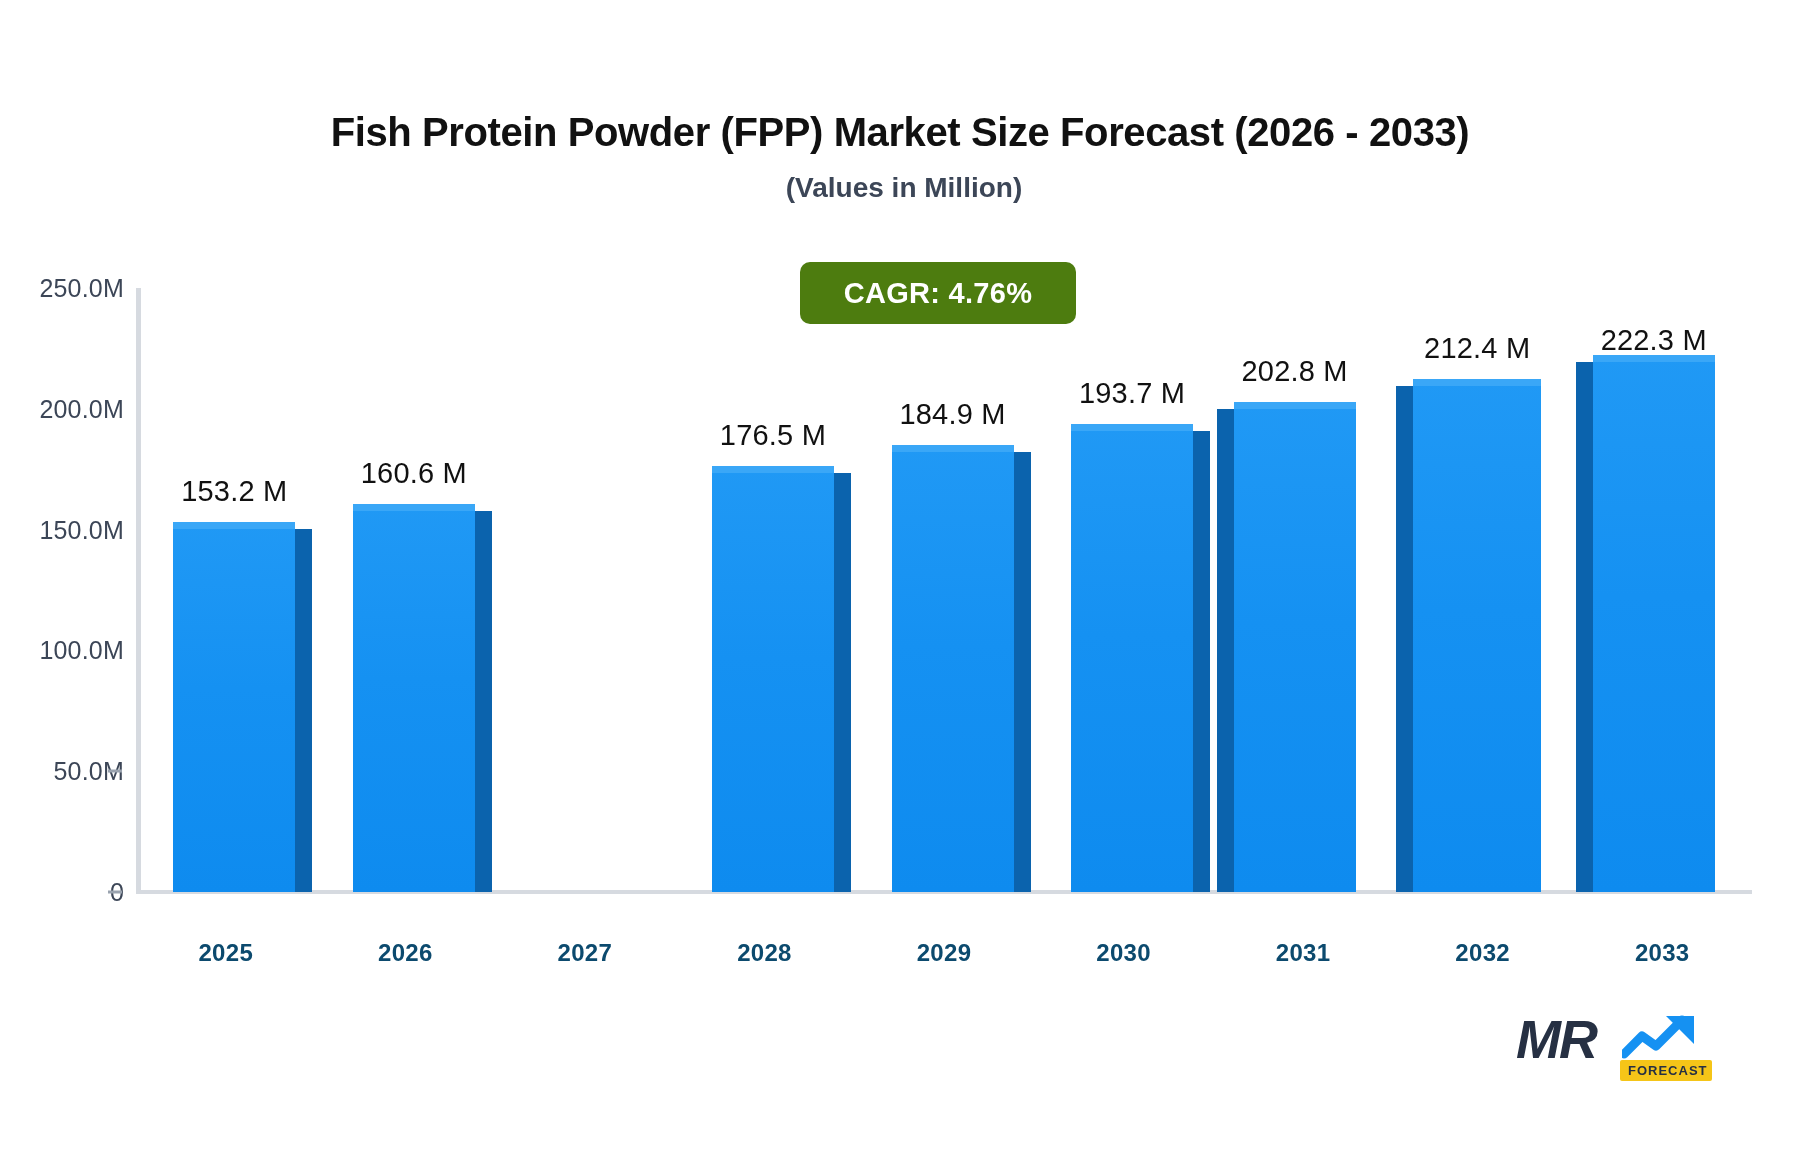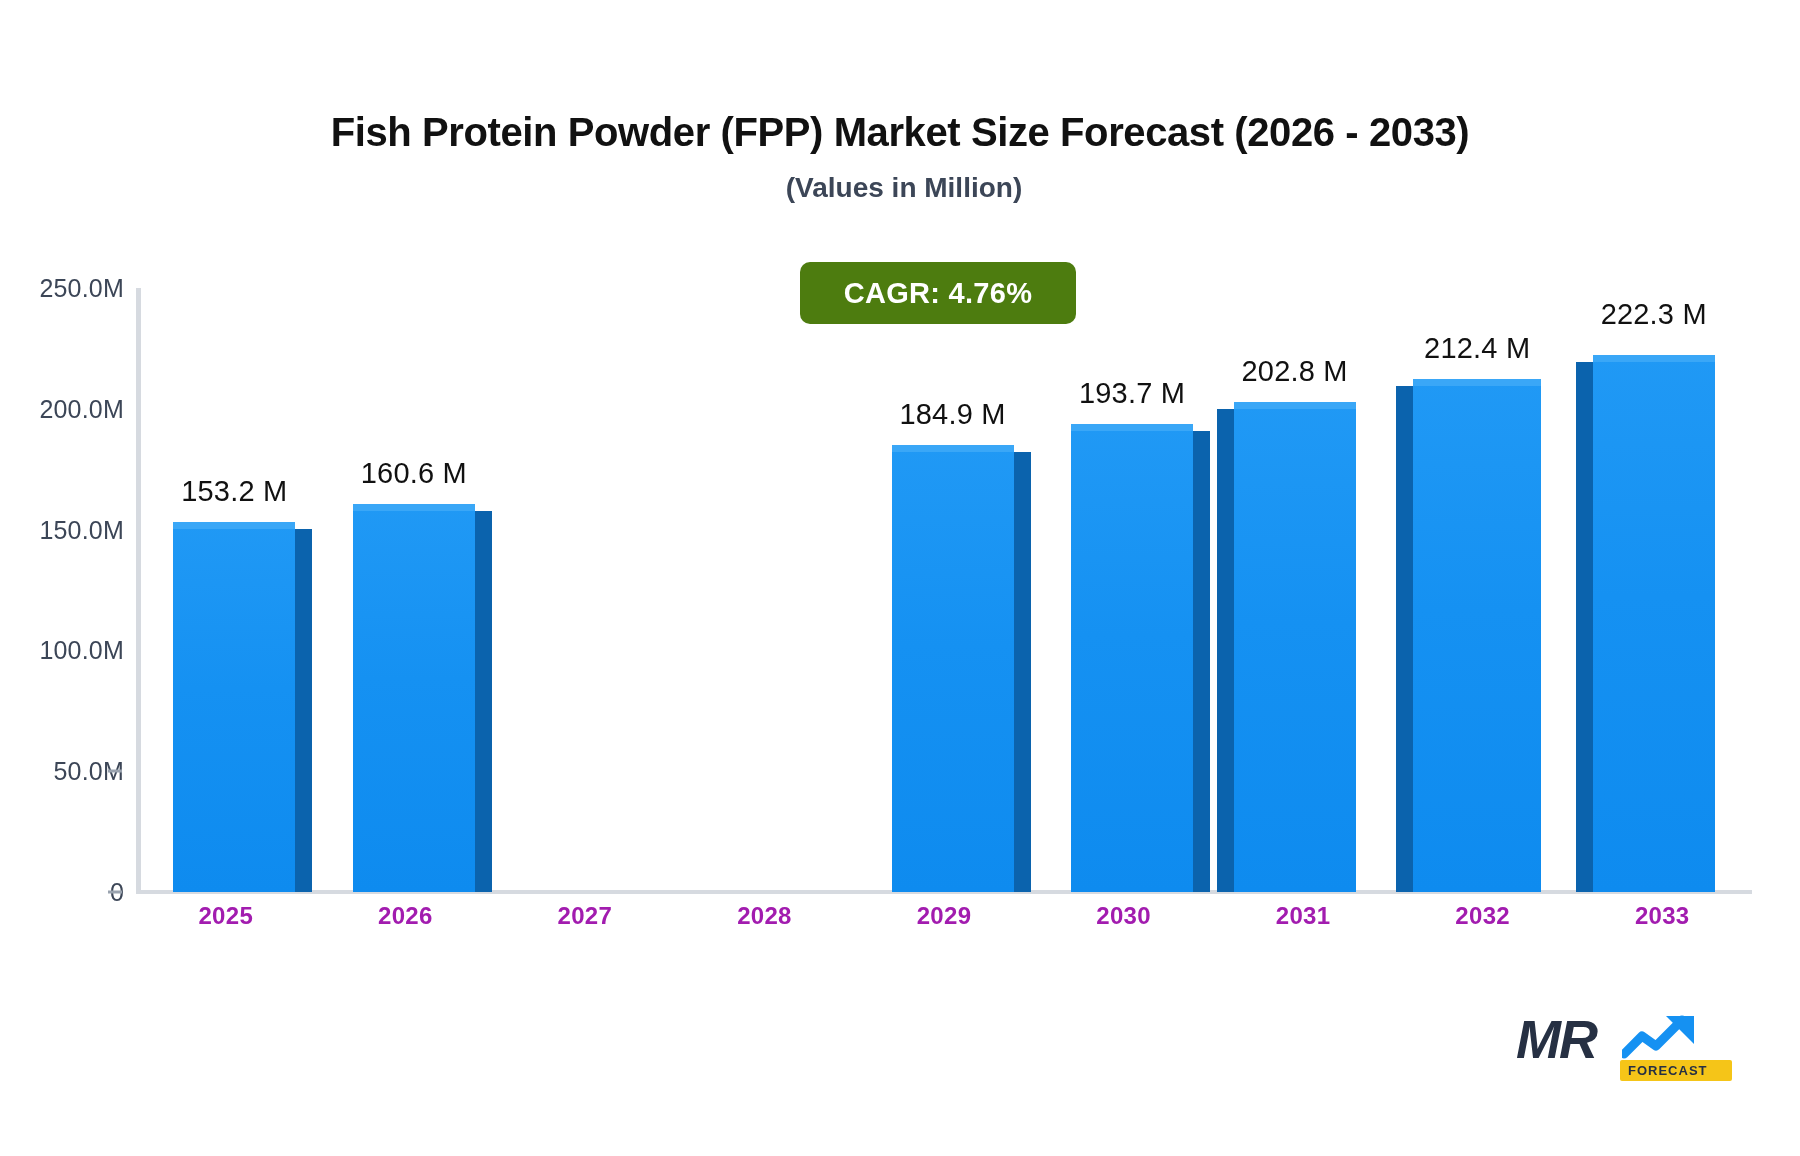--- a/index.html
+++ b/index.html
@@ -77,42 +77,42 @@
     background: #3aa7f7;
   }
   .bar-label {
     position: absolute; left: 50%; transform: translateX(-50%);
     font-size: 29px; color: #111111; white-space: nowrap;
     letter-spacing: 0.2px;
   }
 
   
   .xtick {
-    position: absolute; top: 902px; transform: translateX(-50%);
-    font-size: 24px; font-weight: 700; color: #a21caf;
+    position: absolute; top: 939px; transform: translateX(-50%);
+    font-size: 24px; font-weight: 700; color: #0c4a6e;
     letter-spacing: 0.3px;
   }
 
   
   .logo {
     position: absolute; left: 1516px; top: 1010px;
     width: 188px; height: 76px;
   }
   .logo-mr {
     position: absolute; left: 0; top: 2px;
     font-size: 54px; font-weight: 800; color: #263043;
     letter-spacing: -2px; line-height: 1; font-style: italic;
   }
   .logo-arrow { position: absolute; left: 106px; top: 4px; }
   .logo-forecast {
     position: absolute; left: 104px; top: 50px;
     background: #f5c518;
     color: #263043; font-size: 13px; font-weight: 800;
     letter-spacing: 1px;
-    padding: 3px 24px 3px 8px;
+    padding: 3px 4px 3px 8px;
     border-radius: 2px;
   }
 </style>
 </head>
 <body>
 
 <div id="root">
 
   <div class="title">Fish Protein Powder (FPP) Market Size Forecast (2026 - 2033)</div>
   <div class="subtitle">(Values in Million)</div>
@@ -143,20 +143,27 @@
         </div>
         <div class="bar-label" style="bottom: 384.131px;">153.2 M</div>
       </div>
       <div class="bar-group" style="left: 216.833px; width: 122px; height: 388.01px;">
         <div class="bar-side right" style="height: 381.01px;"></div>
         <div class="bar-face" style="height: 388.01px;">
           <div class="bar-top" style="top: 0px;"></div>
         </div>
         <div class="bar-label" style="bottom: 402.01px;">160.6 M</div>
       </div>
+      <div class="bar-group" style="left: 575.944px; width: 122px; height: 426.424px;">
+        <div class="bar-side right" style="height: 419.424px;"></div>
+        <div class="bar-face" style="height: 426.424px;">
+          <div class="bar-top" style="top: 0px;"></div>
+        </div>
+        <div class="bar-label" style="bottom: 440.424px;">176.5 M</div>
+      </div>
       <div class="bar-group" style="left: 755.5px; width: 122px; height: 511px; border-radius: 27px;">
         <div class="bar-side right" style="height: 439.718px;"></div>
         <div class="bar-face" style="height: 446.718px;">
           <div class="bar-top" style="top: 0px;"></div>
         </div>
         <div class="bar-label" style="bottom: 460.718px;">184.9 M</div>
       </div>
       <div class="bar-group" style="left: 935.056px; width: 122px; height: 467.979px;">
         <div class="bar-side right" style="height: 460.979px;"></div>
         <div class="bar-face" style="height: 467.979px;">
@@ -176,21 +183,21 @@
         <div class="bar-face" style="height: 513.158px;">
           <div class="bar-top" style="top: 0px;"></div>
         </div>
         <div class="bar-label" style="bottom: 527.158px;">212.4 M</div>
       </div>
       <div class="bar-group" style="left: 1456.72px; width: 122px; height: 537.077px;">
         <div class="bar-side left" style="height: 530.077px;"></div>
         <div class="bar-face" style="height: 537.077px;">
           <div class="bar-top" style="top: 0px;"></div>
         </div>
-        <div class="bar-label" style="bottom: 561px; text-align: center;">222.3 M</div>
+        <div class="bar-label" style="bottom: 535px; text-align: center;">222.3 M</div>
       </div>
     </div>
   <div id="xticks">
       <div class="xtick" style="left: 225.778px;">2025</div>
       <div class="xtick" style="left: 405.333px;">2026</div>
       <div class="xtick" style="left: 584.889px;">2027</div>
       <div class="xtick" style="left: 764.444px;">2028</div>
       <div class="xtick" style="left: 944px;">2029</div>
       <div class="xtick" style="left: 1123.56px;">2030</div>
       <div class="xtick" style="left: 1303.11px;">2031</div>

